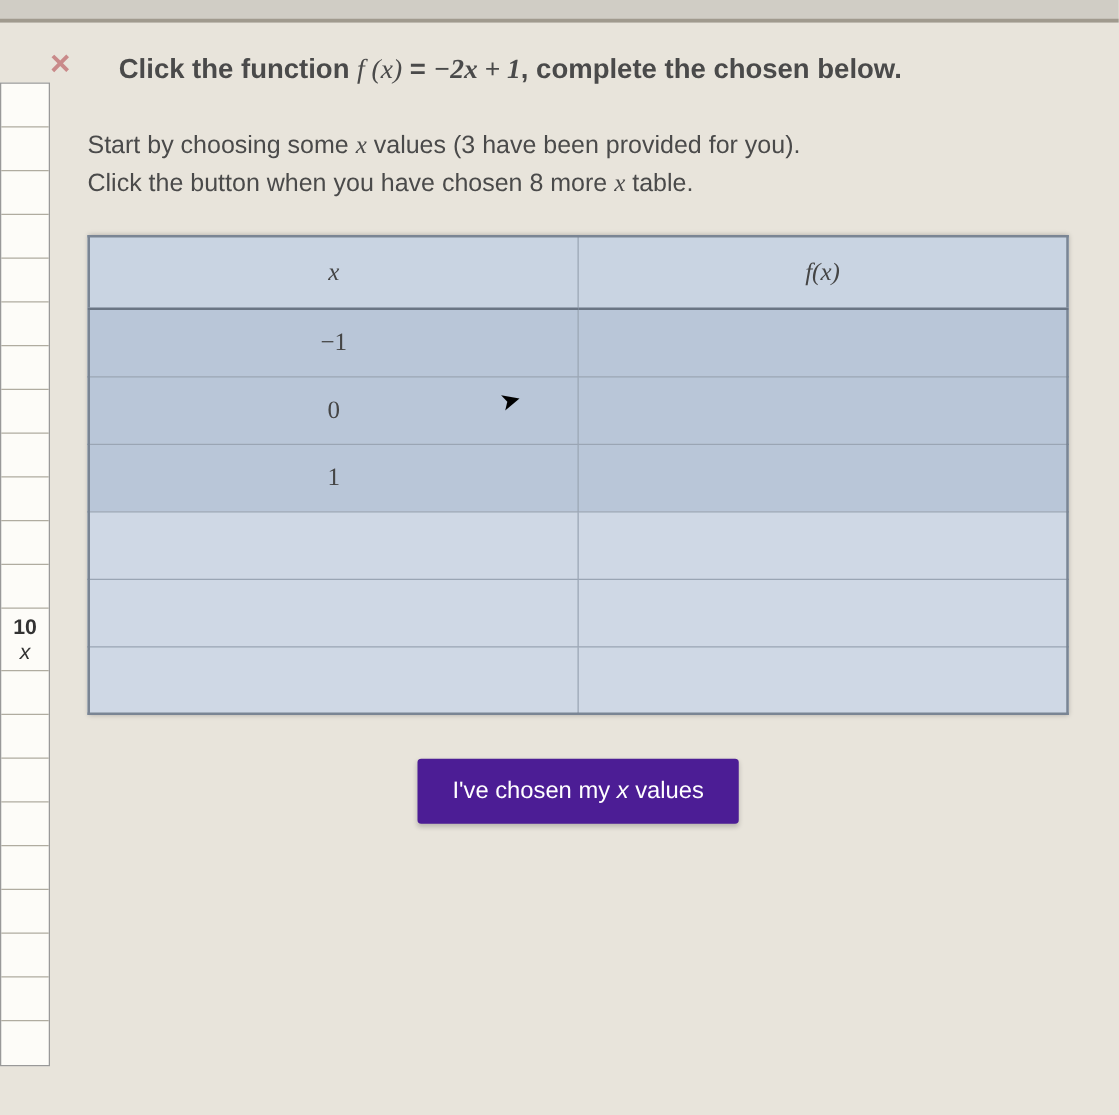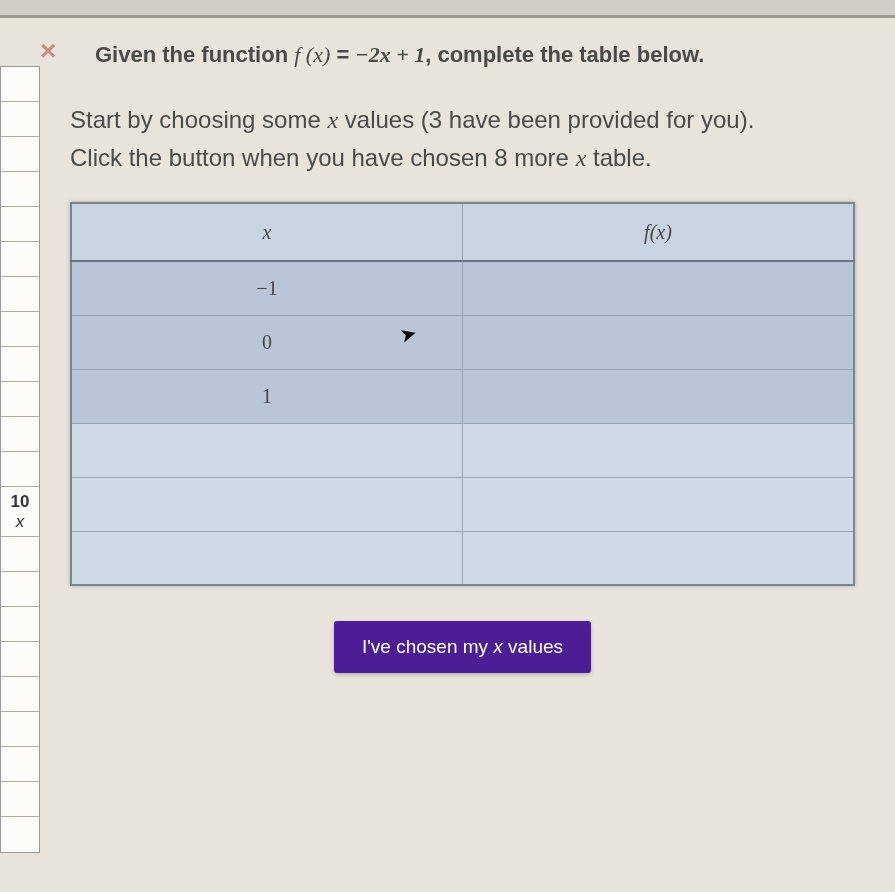--- a/index.html
+++ b/index.html
@@ -59,21 +59,21 @@
   .question-title {
     font-size: 22px;
     color: #4a4a4a;
     font-weight: bold;
     line-height: 1.5;
     margin-left: 25px;
     margin-bottom: 30px;
   }
   .question-title .math { font-style: italic; font-family: 'Times New Roman', serif; font-weight: normal; margin-top: 40px;}
   .instruction {
-    font-size: 24px;
+    font-size: 20px;
     color: #4a4a4a;
     line-height: 1.55;
     margin-bottom: 25px;
   }
   .instruction .math { font-style: italic; font-family: 'Times New Roman', serif;}
   .data-table {
     width: 100%;
     border-collapse: collapse;
     background: #c9d4e2;
     border: 2px solid #7a8594;
@@ -156,22 +156,22 @@
       <div class="gcell"></div>
       <div class="gcell"></div>
     </div>
   </div>
 
   <div class="content">
 
     <div class="status-icon">×</div>
 
     <p class="question-title">
-      <span>Given the function </span>
-      <span class="math">f (x)</span><span> = </span><span class="math" style="font-weight:bold;">−2x + 1</span><span>, complete the table below.</span>
+      <span>Click the function </span>
+      <span class="math">f (x)</span><span> = </span><span class="math" style="font-weight:bold;">−2x + 1</span><span>, complete the chosen below.</span>
     </p>
 
     <p class="instruction">
       <span>Start by choosing some </span><span class="math">x</span><span> values (3 have been provided for you).</span><br>
       <span>Click the button when you have chosen 8 more </span><span class="math">x</span><span> table.</span>
     </p>
 
     <div class="table-wrap">
       <table class="data-table">
         <thead>

